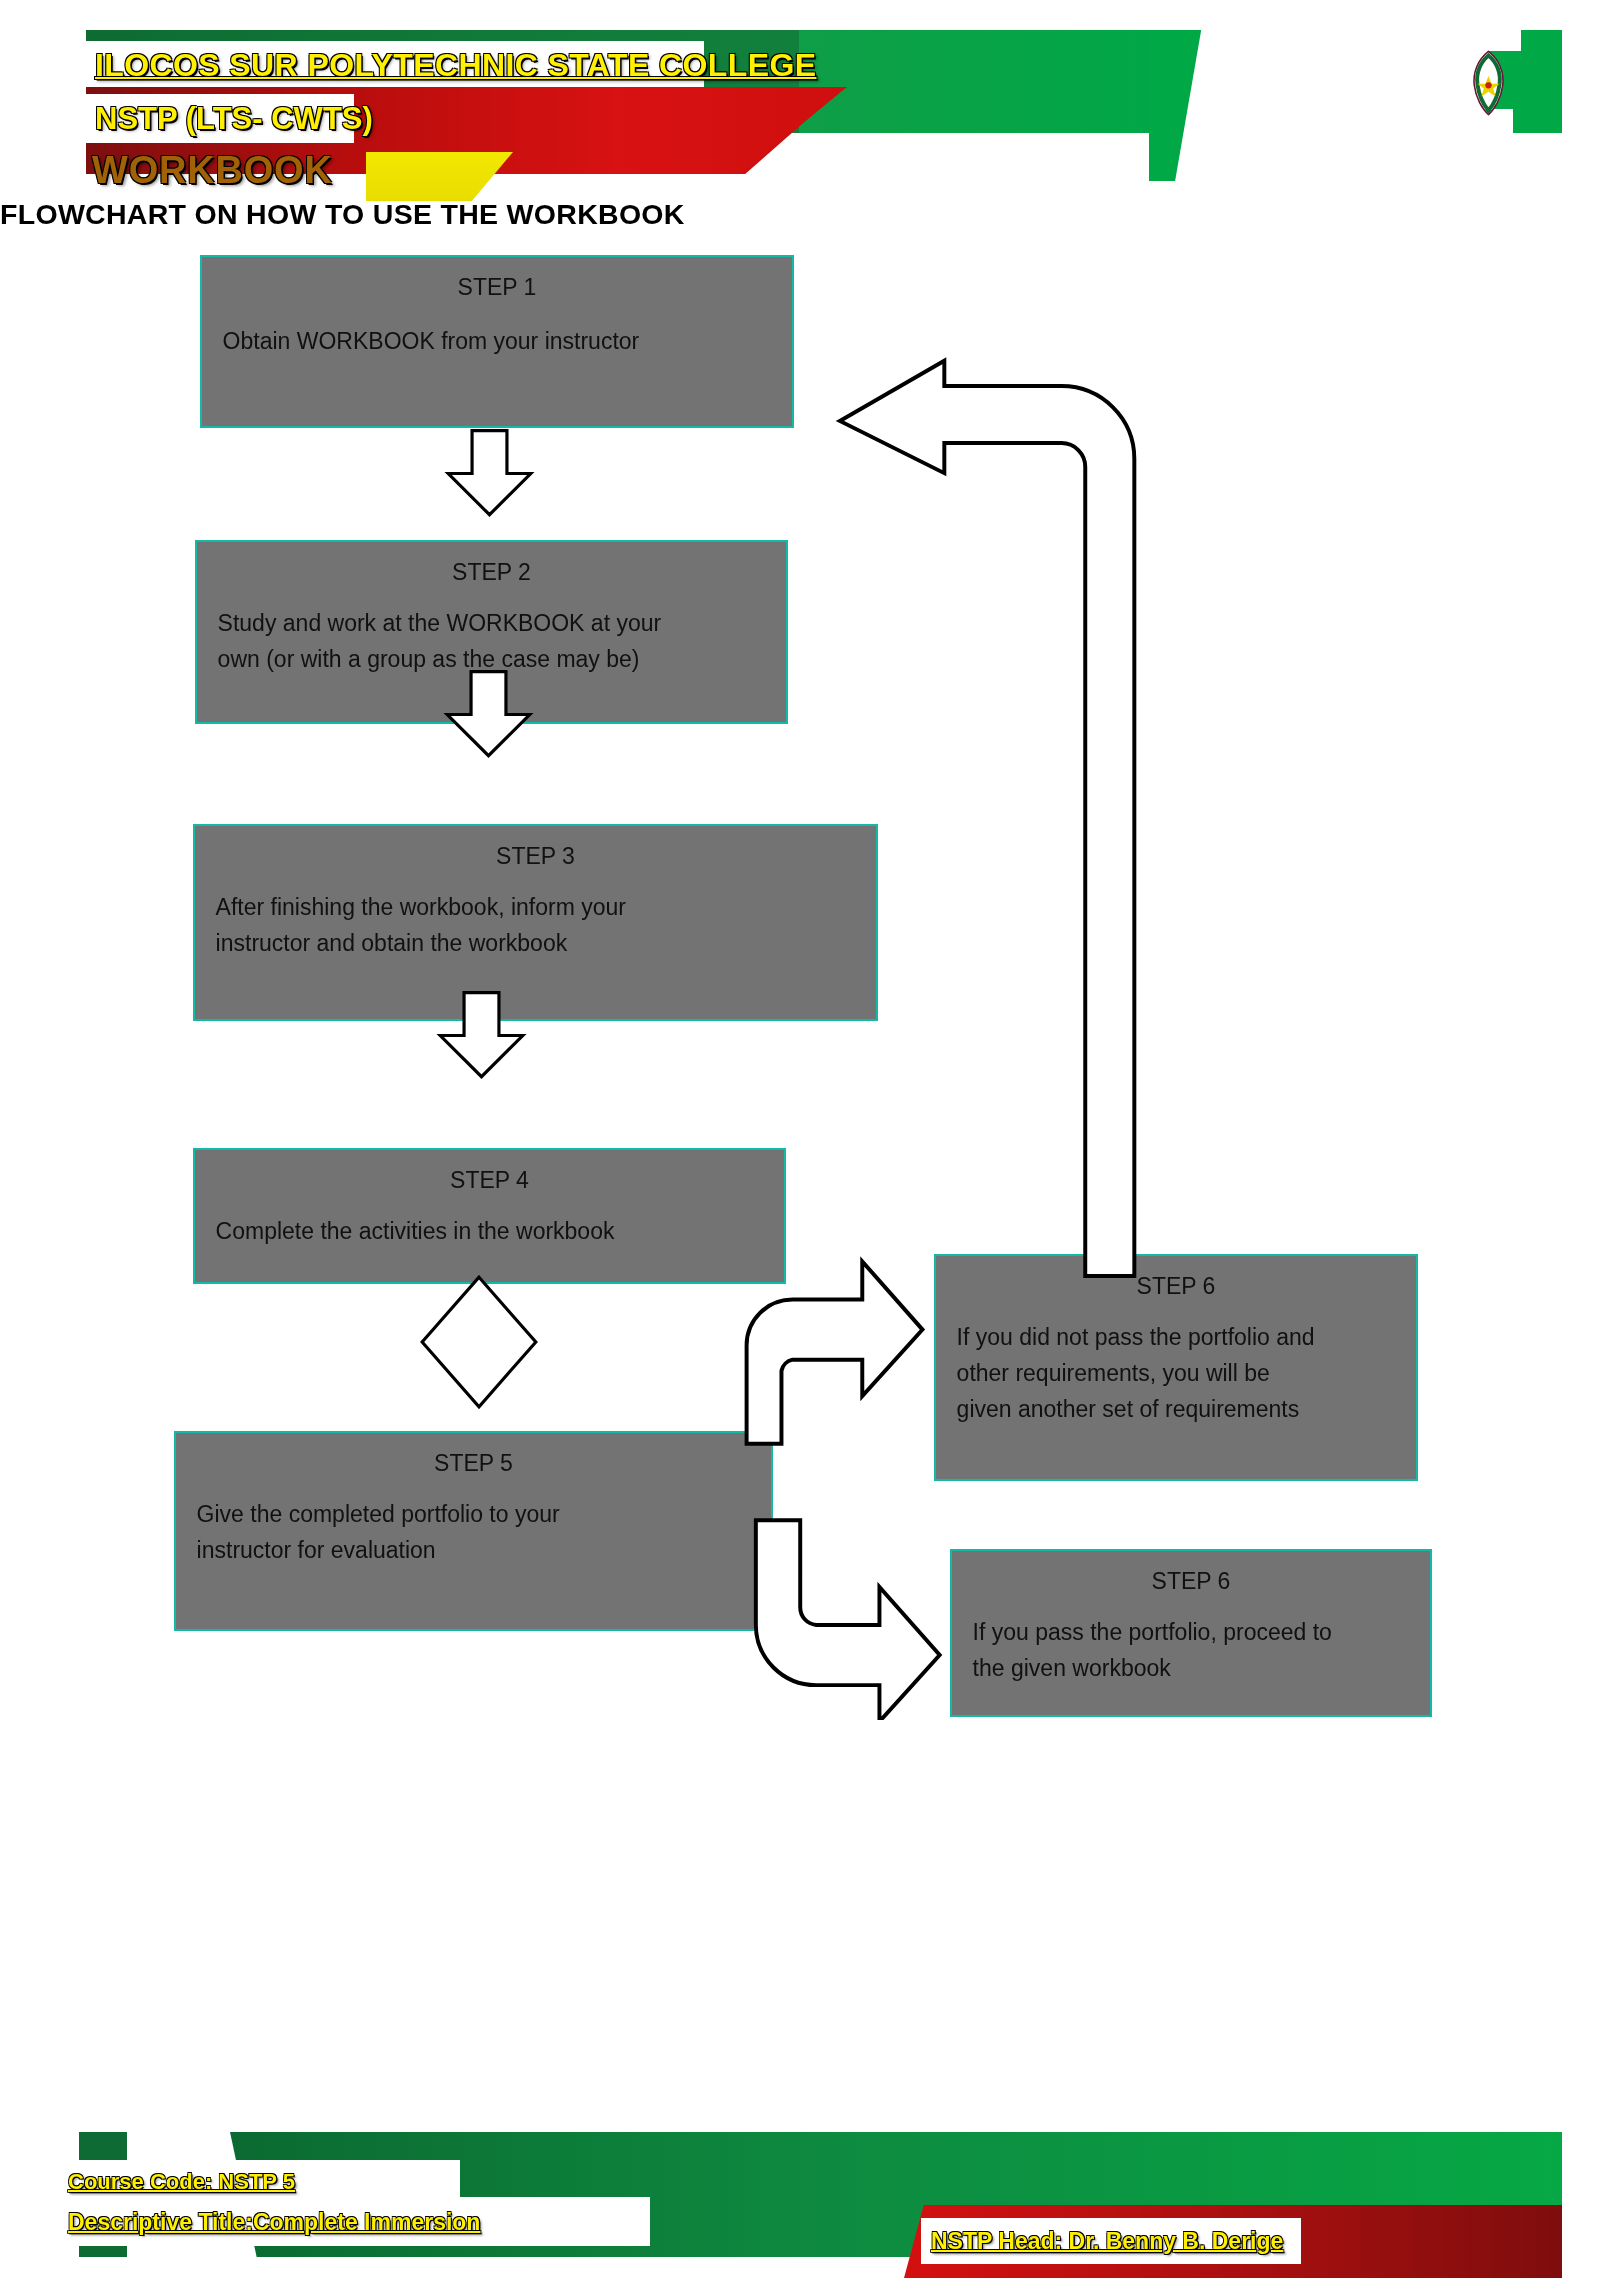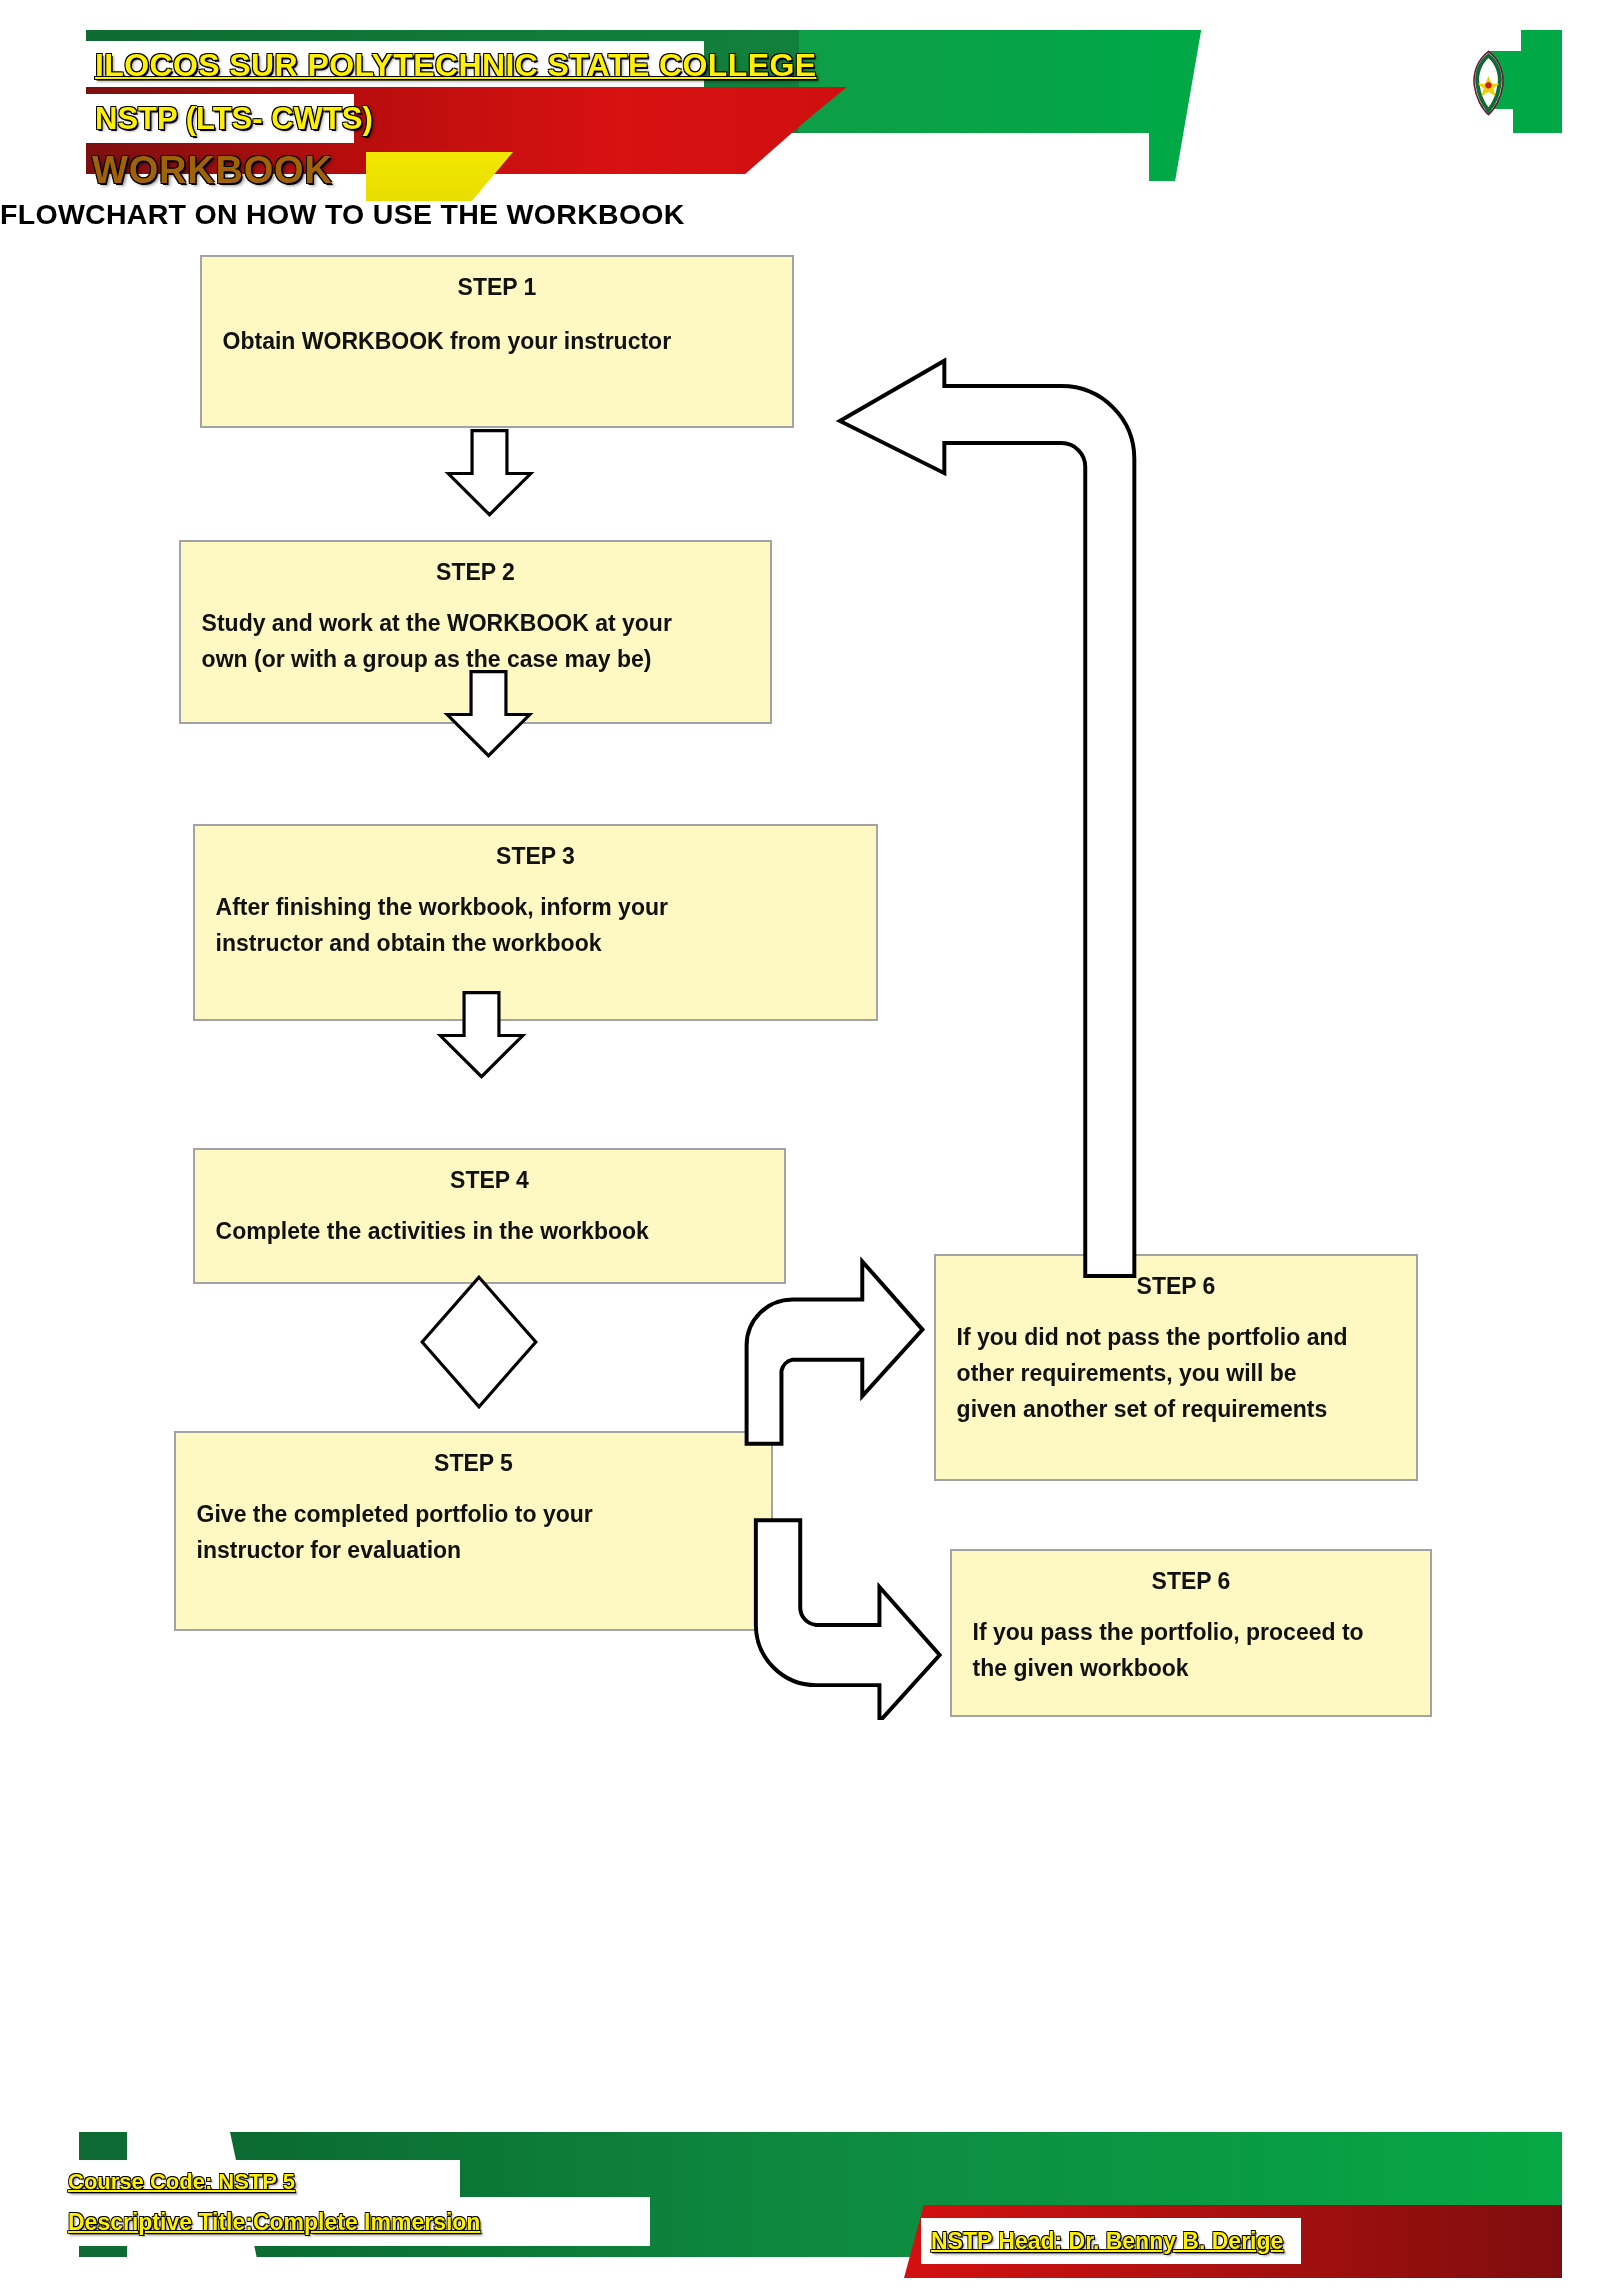--- a/index.html
+++ b/index.html
@@ -47,21 +47,21 @@
                   -1px 1px 0 #000,3.2px 3.2px 3.2px rgba(0,0,0,.4);}
 
   
   .logo-box{position:absolute;left:1489px;top:30px;width:73px;height:103px;background:#00a846;}
   .logo-notch{position:absolute;left:1489px;top:30px;width:32px;height:20.6px;background:#fff;}
   .logo-notch2{position:absolute;left:1489px;top:109px;width:24px;height:24px;background:#fff;}
   .logo-seal{position:absolute;left:1468px;top:49px;width:41px;height:68px;}
 
   
   #flow{position:absolute;left:0;top:198px;width:1623px;height:1768px;}
-  .fbox{position:absolute;border:2px solid #a3a3a3;background:#fef9c3;box-sizing:border-box;font-weight:bold;}
+  .fbox{position:absolute;border:2px solid #14b8a6;background:#737373;box-sizing:border-box;}
   .fbox .ttl{text-align:center;font-size:23px;color:#111;margin-top:17.4px;
       font-family:"Liberation Sans",sans-serif;}
   .fbox .bdy{font-size:23px;color:#111;line-height:1.42;margin:20.6px 20.6px 0 20.6px;}
   .diamond{position:absolute;}
   .pagetitle{position:absolute;left:0;top:0;width:1623px;text-align:left;
       font-size:28.5px;font-weight:bold;color:#000;letter-spacing:0.3px;}
   .f-sq1{position:absolute;left:79px;top:2132px;width:48px;height:44px;background:#0d6b33;}
   .f-sq2{position:absolute;left:79px;top:2219px;width:48px;height:38px;background:#0d6b33;}
   .f-green-main{position:absolute;left:230px;top:2132px;width:1332px;height:125px;
       background:linear-gradient(90deg,#0b6a31 0%,#0e8a40 45%,#06a845 100%);
@@ -123,21 +123,21 @@
 
   <div class="fbox" style="left:200px;top:57px;width:594px;height:173px;">
     <div class="ttl">STEP 1</div>
     <div class="bdy" style="margin-top:24px;">Obtain WORKBOOK from your instructor</div>
   </div>
 
   <svg style="position:absolute;left:434px;top:231px;width:111px;height:89px;" viewBox="0 0 140 112">
     <polygon points="48,2 92,2 92,56 122,56 70,108 18,56 48,56" fill="#fff" stroke="#000" stroke-width="4"></polygon>
   </svg>
 
-  <div class="fbox" style="left:179px;top:342px;width:593px;height:184px;">
+  <div class="fbox" style="left:195px;top:342px;width:593px;height:184px;">
     <div class="ttl">STEP 2</div>
     <div class="bdy">Study and work at the WORKBOOK at your</div>
     <div class="bdy" style="margin-top:3.2px;">own (or with a group as the case may be)</div>
   </div>
 
   <svg style="position:absolute;left:433px;top:472px;width:111px;height:89px;" viewBox="0 0 140 112">
     <polygon points="48,2 92,2 92,56 122,56 70,108 18,56 48,56" fill="#fff" stroke="#000" stroke-width="4"></polygon>
   </svg>
 
   <div class="fbox" style="left:193px;top:626px;width:685px;height:197px;">

